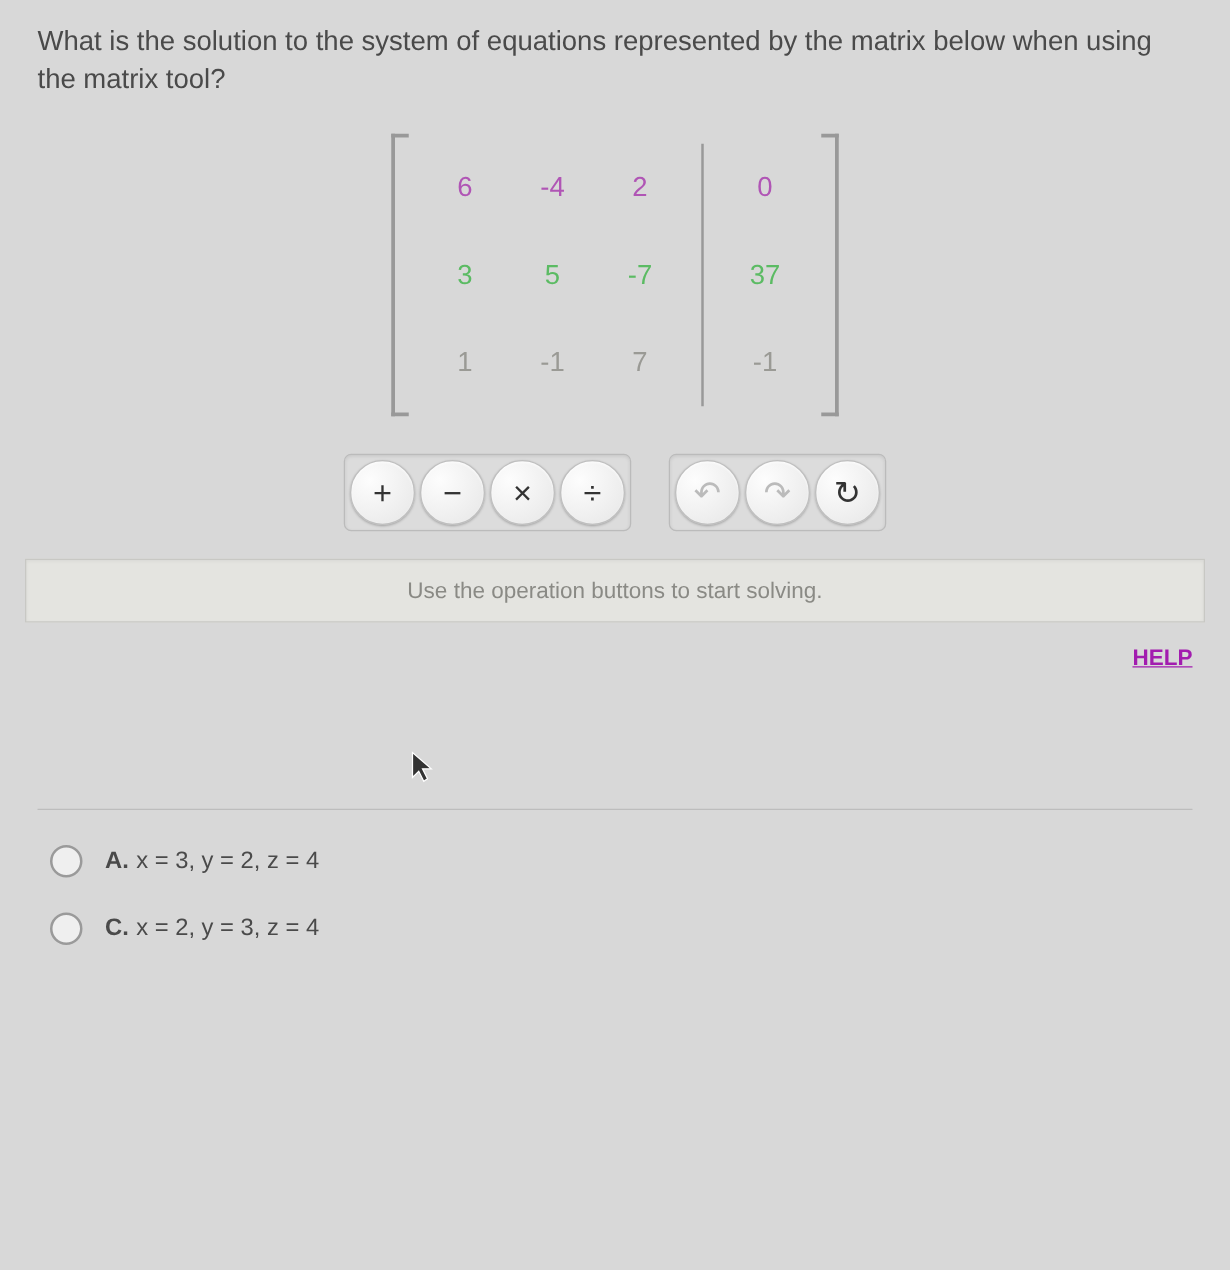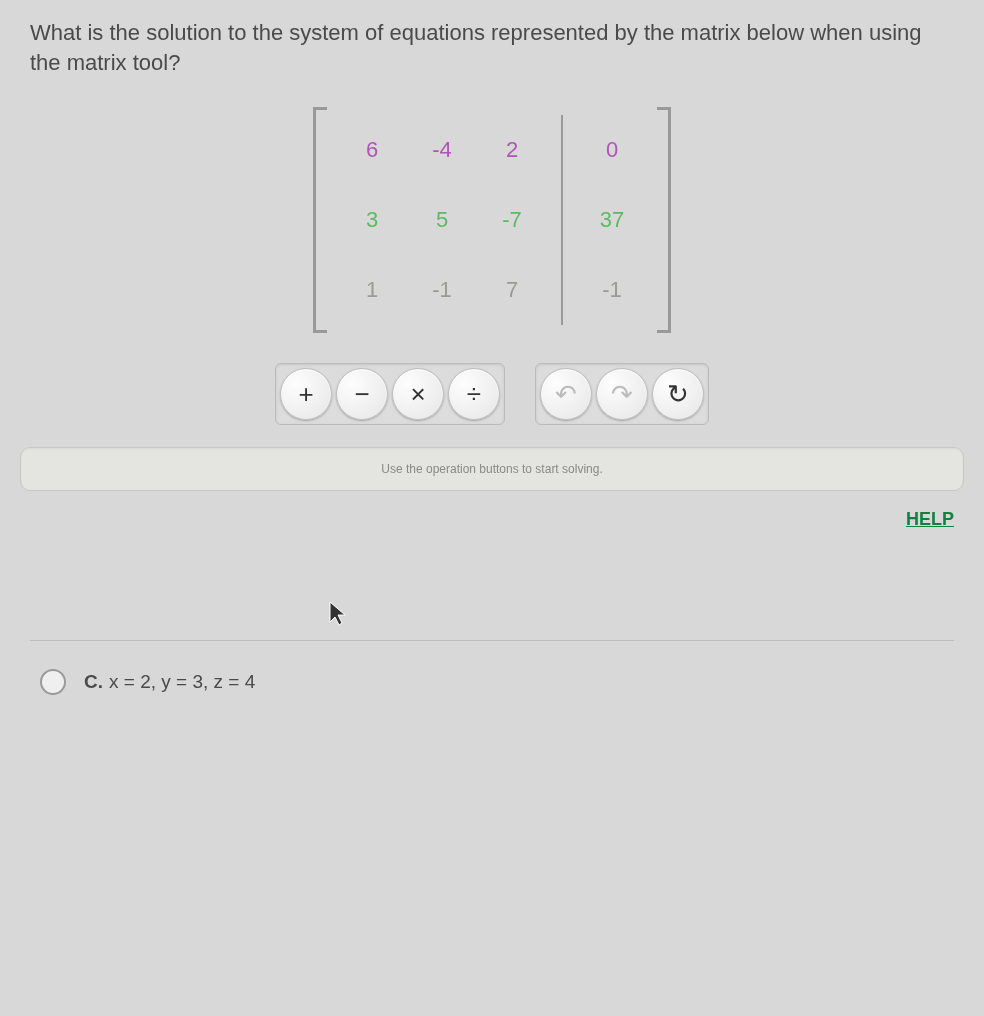--- a/index.html
+++ b/index.html
@@ -81,31 +81,31 @@
     justify-content: center;
     font-size: 26px;
     color: #333;
     cursor: pointer;
   }
   .tool-btn.faded { color: #bbb; }
   .hint-bar {
     margin: 22px 20px 0 20px;
     background: #e4e4e0;
     border: 1px solid #c8c8c4;
-    border-radius: 10px;
+    border-radius: 0;
     text-align: center;
     padding: 14px 10px;
     color: #8a8a85;
-    font-size: 12px;
+    font-size: 18px;
     box-shadow: inset 0 1px 3px rgba(0,0,0,.05);
   }
   .help-link {
     text-align: right;
     padding: 18px 30px 0 0;
-    color: #15803d;
+    color: #a21caf;
     font-size: 18px;
     text-decoration: underline;
     font-weight: bold;
   }
   .cursor-icon {
     position: absolute;
     left: 328px;
     top: 600px;
     font-size: 28px;
     color: #333;
@@ -190,15 +190,19 @@
   <svg width="22" height="28" viewBox="0 0 22 28">
     <path d="M2 2 L2 22 L7 17 L11 25 L14 23 L10 15 L17 15 Z" fill="#333" stroke="#fff" stroke-width="1"></path>
   </svg>
 </div>
 
 <hr class="divider">
 
 <div class="answers">
   <div class="answer-row">
     <div class="radio"></div>
+    <div><span class="answer-label">A.</span><span>x = 3, y = 2, z = 4</span></div>
+  </div>
+  <div class="answer-row">
+    <div class="radio"></div>
     <div><span class="answer-label">C.</span><span>x = 2, y = 3, z = 4</span></div>
   </div>
 </div>
 
 </body></html>

